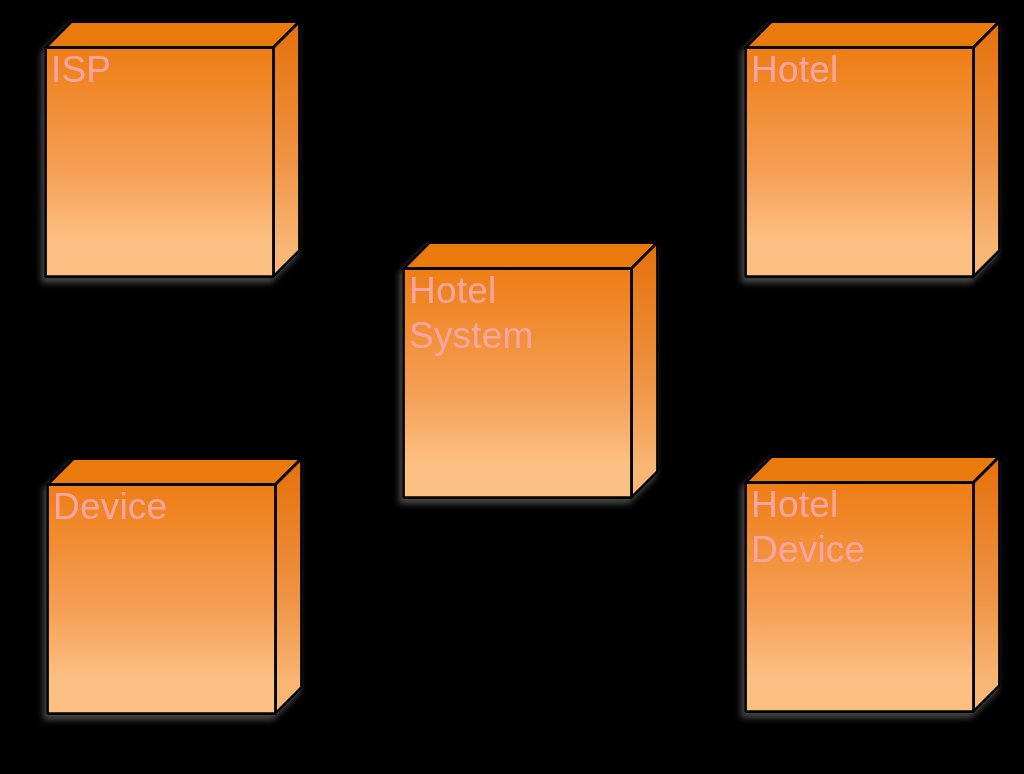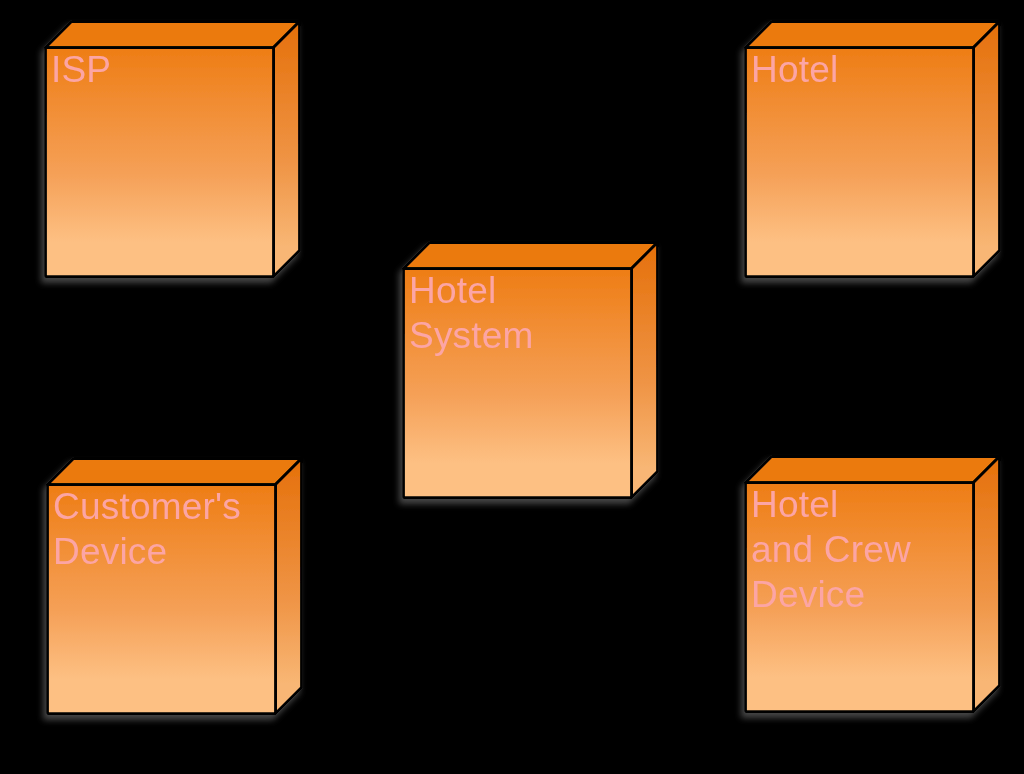--- a/index.html
+++ b/index.html
@@ -85,23 +85,21 @@
   <div class="node-label" id="lbl-server">
     <div>Hotel</div>
   </div>
 
   <div class="node-label" id="lbl-hotel">
     <div>Hotel</div>
     <div>System</div>
   </div>
 
   <div class="node-label" id="lbl-customer">
-    <div>Customer's</div>
     <div>Device</div>
   </div>
 
   <div class="node-label" id="lbl-admin">
     <div>Hotel</div>
-    <div>and Crew</div>
     <div>Device</div>
   </div>
 
 </div>
 
 </body></html>

